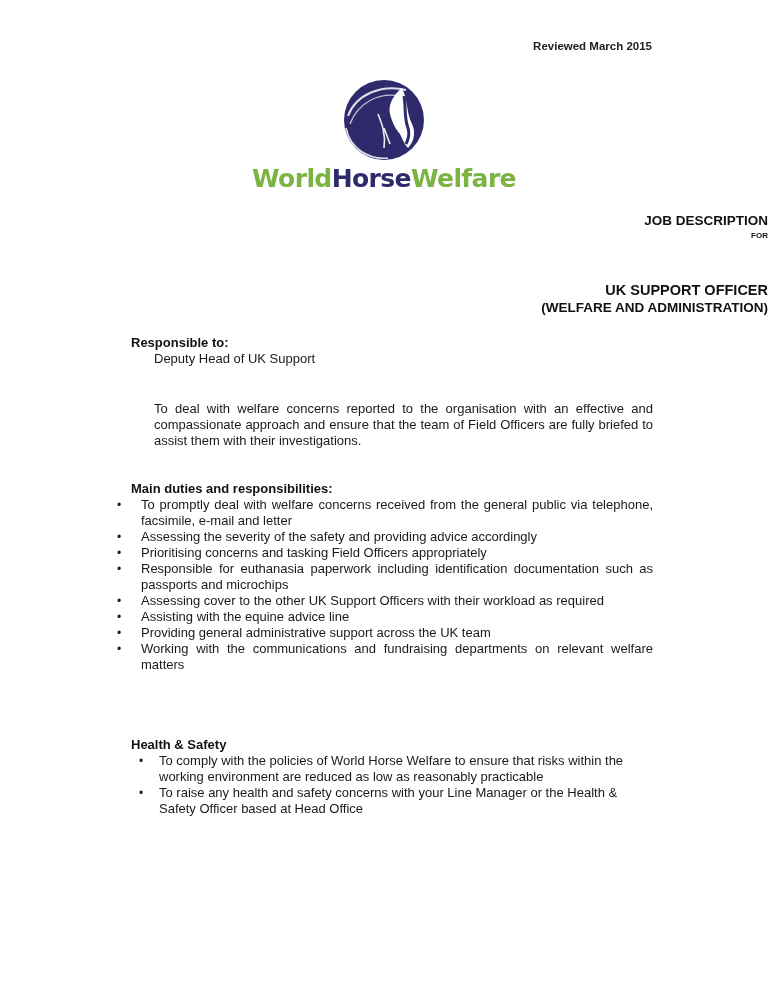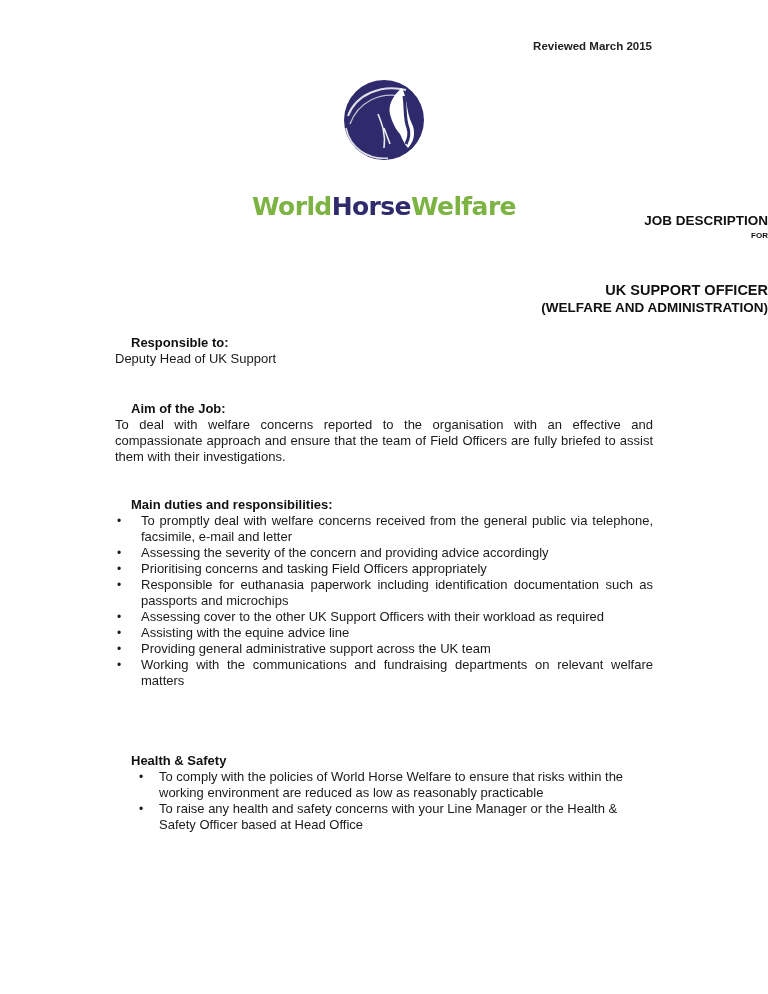--- a/index.html
+++ b/index.html
@@ -6,21 +6,21 @@
     body {
       width: 768px; height: 994px; position: relative; overflow: hidden;
       font-family: "Liberation Sans", sans-serif; color: #1a1a1a;
     }
     .reviewed {
       position: absolute; top: 40px; right: 116px;
       font-size: 11.5px; color: #222; font-weight: bold;
     }
     .logo {
       position: absolute; left: 0; right: 0; top: 78px;
-      display: flex; flex-direction: column; align-items: center; gap: 28px;
+      display: flex; flex-direction: column; align-items: center;
     }
     .logo-mark { width: 84px; height: 84px; display: block; }
     .logo-text {
       margin-top: 2px; font-family: "DejaVu Sans", sans-serif;
       font-weight: bold; font-size: 25px; letter-spacing: -0.6px; line-height: 30px;
     }
     .logo-text .green { color: #7cb342; }
     .logo-text .navy { color: #2e2a6b; }
 
     .title-block {
@@ -30,21 +30,21 @@
     .title-block .t1 { font-size: 13.5px; line-height: 17px; }
     .title-block .t2 { font-size: 8px; line-height: 11px; margin-top: 1px; }
     .title-block .t3 { font-size: 14.5px; line-height: 17px; margin-top: 41px; }
     .title-block .t4 { font-size: 13.5px; line-height: 17px; }
 
     .content {
       position: absolute; left: 115px; width: 538px; top: 335px;
       font-size: 13px; line-height: 16px;
     }
     .section-heading { font-weight: bold; color: #111; padding-left: 16px; }
-    .para { text-align: justify; }
+    .para { text-align: justify; margin-left: 39px; }
     .gap-large { height: 34px; }
     .gap-mid { height: 32px; }
 
     ul.duties { list-style: none; margin: 0; padding: 0; }
     ul.duties li { position: relative; padding-left: 26px; text-align: justify; }
     ul.duties li .bullet {
       position: absolute; left: 2px; top: 0; font-size: 12px;
     }
     ul.hs { list-style: none; margin: 0; padding: 0; }
     ul.hs li { position: relative; padding-left: 44px; }
@@ -80,31 +80,30 @@
 <div class="content">
 
   <div>
     <div class="section-heading">Responsible to:</div>
     <div class="para">Deputy Head of UK Support</div>
   </div>
 
   <div class="gap-large"></div>
 
   <div>
-    <div class="section-heading">Aim of the Job:</div>
     <div class="para">To deal with welfare concerns reported to the organisation with an effective and compassionate approach and ensure that the team of Field Officers are fully briefed to assist them with their investigations.</div>
   </div>
 
   <div class="gap-mid"></div>
 
   <div>
     <div class="section-heading">Main duties and responsibilities:</div>
     <ul class="duties">
       <li><span class="bullet">•</span><span>To promptly deal with welfare concerns received from the general public via telephone, facsimile, e-mail and letter</span></li>
-      <li><span class="bullet">•</span><span>Assessing the severity of the concern and providing advice accordingly</span></li>
+      <li><span class="bullet">•</span><span>Assessing the severity of the safety and providing advice accordingly</span></li>
       <li><span class="bullet">•</span><span>Prioritising concerns and tasking Field Officers appropriately</span></li>
       <li><span class="bullet">•</span><span>Responsible for euthanasia paperwork including identification documentation such as passports and microchips</span></li>
       <li><span class="bullet">•</span><span>Assessing cover to the other UK Support Officers with their workload as required</span></li>
       <li><span class="bullet">•</span><span>Assisting with the equine advice line</span></li>
       <li><span class="bullet">•</span><span>Providing general administrative support across the UK team</span></li>
       <li><span class="bullet">•</span><span>Working with the communications and fundraising departments on relevant welfare matters</span></li>
     </ul>
   </div>
 
   <div class="gap-mid"></div>

